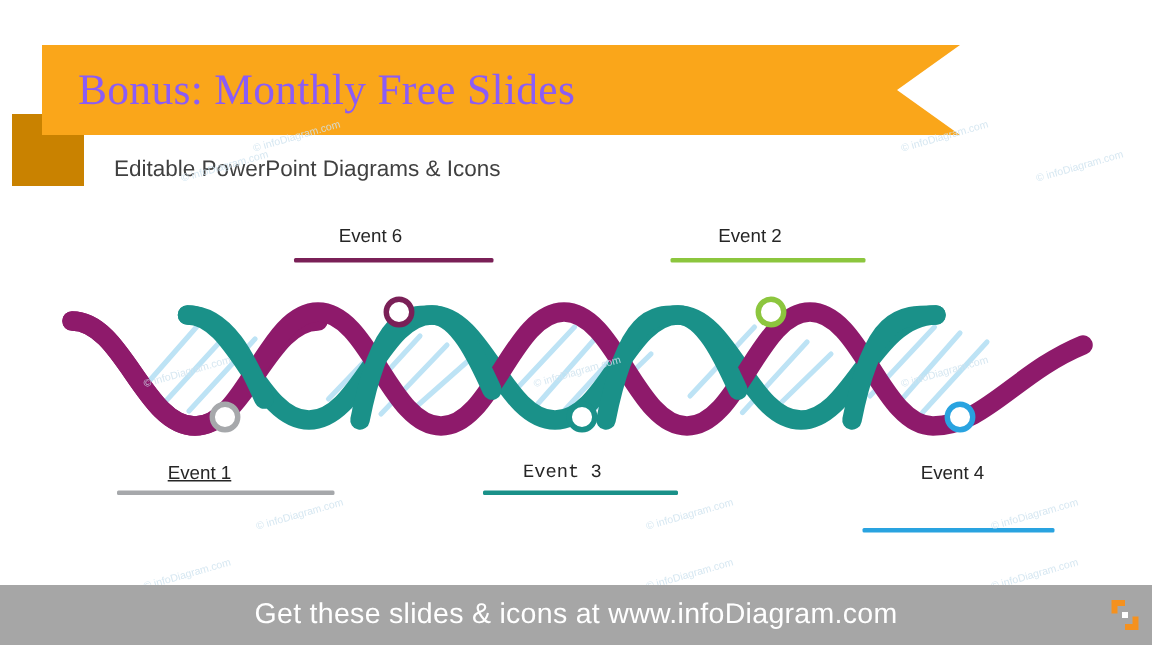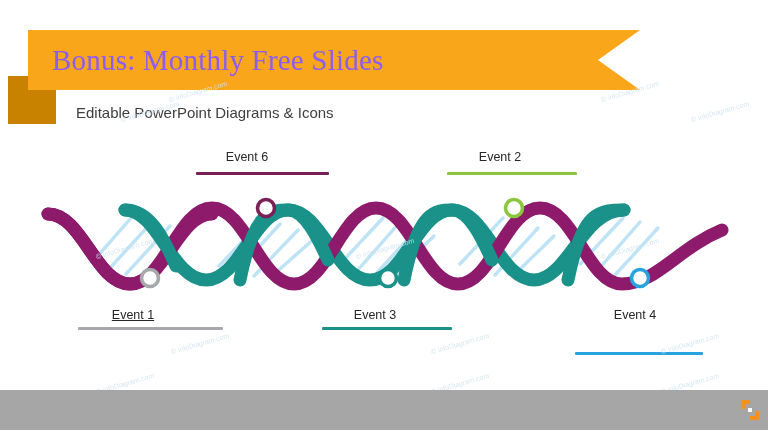--- a/index.html
+++ b/index.html
@@ -124,21 +124,21 @@
           <circle cx="640" cy="138" r="8.5" fill="#ffffff" stroke="#29A3E0" stroke-width="3.6"></circle>
         </g>
     </svg>
 
     
     <div id="event-layer">
         <div class="ev-label" style="left: 78px; top: 168px; width: 110px; text-decoration: underline;">Event 1</div>
         <div class="ev-rule" style="left: 78px; top: 187px; width: 145px; background: rgb(166, 168, 171);"></div>
         <div class="ev-label" style="left: 192px; top: 10px; width: 110px;">Event 6</div>
         <div class="ev-rule" style="left: 196px; top: 32px; width: 133px; background: rgb(122, 32, 87);"></div>
-        <div class="ev-label" style="left: 320px; top: 168px; width: 110px;">Event 3</div>
+        <div class="ev-label" style="left: 320px; top: 168px; width: 110px; font-family: Liberation Mono, monospace;">Event 3</div>
         <div class="ev-rule" style="left: 322px; top: 187px; width: 130px; background: rgb(26, 145, 137);"></div>
         <div class="ev-label" style="left: 445px; top: 10px; width: 110px;">Event 2</div>
         <div class="ev-rule" style="left: 447px; top: 32px; width: 130px; background: rgb(140, 198, 62);"></div>
         <div class="ev-label" style="left: 580px; top: 168px; width: 110px;">Event 4</div>
         <div class="ev-rule" style="left: 575px; top: 212px; width: 128px; background: rgb(41, 163, 224);"></div>
       </div>
   </div>
 
   <div id="watermark-layer">
       <div class="wm" style="left: 168px; top: 88px;">© infoDiagram.com</div>
@@ -150,19 +150,20 @@
       <div class="wm" style="left: 600px; top: 245px;">© infoDiagram.com</div>
       <div class="wm" style="left: 170px; top: 340px;">© infoDiagram.com</div>
       <div class="wm" style="left: 430px; top: 340px;">© infoDiagram.com</div>
       <div class="wm" style="left: 660px; top: 340px;">© infoDiagram.com</div>
       <div class="wm" style="left: 95px; top: 380px;">© infoDiagram.com</div>
       <div class="wm" style="left: 430px; top: 380px;">© infoDiagram.com</div>
       <div class="wm" style="left: 660px; top: 380px;">© infoDiagram.com</div>
     </div>
 
   <div id="footer-bar"></div>
+  <div id="footer-text">Get these slides &amp; icons at www.infoDiagram.com</div>
   <svg id="footer-logo" viewBox="0 0 24 24">
     <path d="M3 2 h9 v4 h-5 v5 h-4 z" fill="#F5911E"></path>
     <path d="M21 22 h-9 v-4 h5 v-5 h4 z" fill="#F5911E"></path>
     <rect x="10" y="10" width="4" height="4" fill="#ffffff"></rect>
   </svg>
 
 </div>
 
 </body></html>

